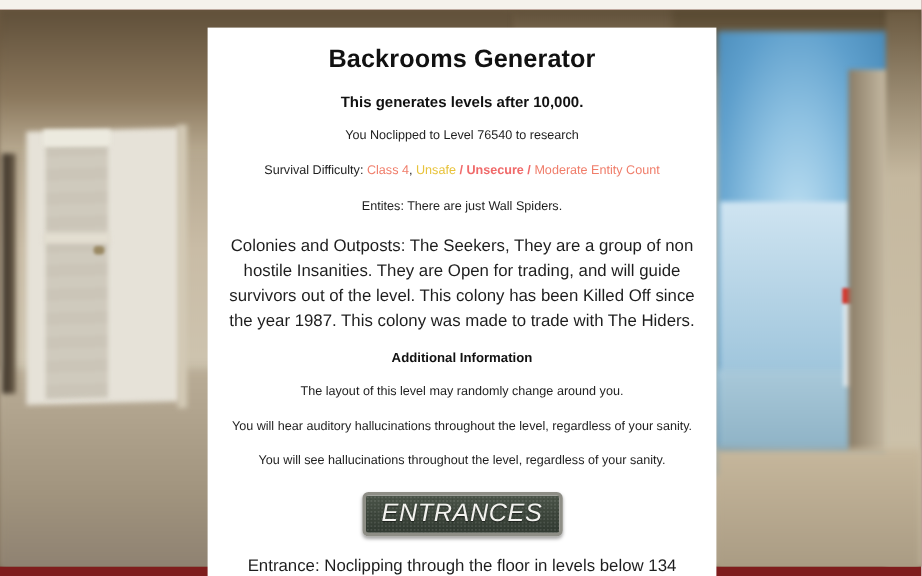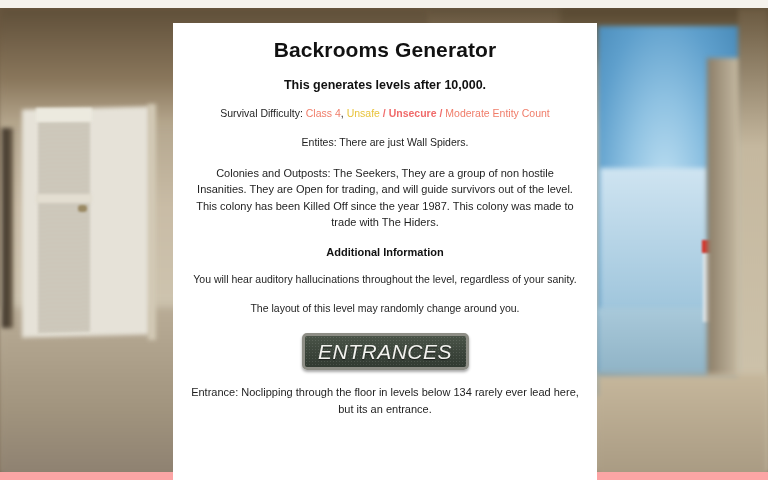--- a/index.html
+++ b/index.html
@@ -13,21 +13,21 @@
     font-family: "Liberation Sans", sans-serif;
     background: #ffffff;
   }
 
   
   #page {
     position: relative;
     width: 768px;
     height: 480px;
     overflow: hidden;
-    background: #fca5a5;
+    background: #7f1d1d;
   }
 
   
   #backdrop {
     position: absolute;
     left: 0;
     top: 8px;
     width: 768px;
     height: 464px;
     overflow: hidden;
@@ -242,21 +242,21 @@
 
   p.line {
     margin: 14px 0 0 0;
     font-size: 10.5px;
     line-height: 1.45;
     color: #1e1e1e;
   }
 
   p.para {
     margin: 14px 0 0 0;
-    font-size: 11px;
+    font-size: 14px;
     line-height: 1.5;
     color: #1e1e1e;
     padding: 0 4px;
   }
 
   h3.section-heading {
     margin: 15px 0 0 0;
     font-size: 11px;
     font-weight: bold;
     color: #111;
@@ -345,39 +345,41 @@
   </div>
 
   <div class="top-strip"></div>
 
   <div id="panel">
 
     <h1 class="title">Backrooms Generator</h1>
 
     <h2 class="subtitle">This generates levels after 10,000.</h2>
 
+    <p class="line">You Noclipped to Level 76540 to research</p>
 
     <p class="line">
       <span class="diff-label">Survival Difficulty:</span>
       <span class="diff-class">Class 4</span><span class="diff-label">,</span>
       <span class="diff-unsafe">Unsafe</span>
       <span class="diff-sep">/</span>
       <span class="diff-unsecure">Unsecure</span>
       <span class="diff-sep">/</span>
       <span class="diff-entity">Moderate Entity Count</span>
     </p>
 
     <p class="line">Entites: There are just Wall Spiders.</p>
 
     <p class="para">Colonies and Outposts: The Seekers, They are a group of non hostile Insanities. They are Open for trading, and will guide survivors out of the level. This colony has been Killed Off since the year 1987. This colony was made to trade with The Hiders.</p>
 
     <h3 class="section-heading">Additional Information</h3>
 
+    <p class="line">The layout of this level may randomly change around you.</p>
     <p class="line">You will hear auditory hallucinations throughout the level, regardless of your sanity.</p>
-    <p class="line">The layout of this level may randomly change around you.</p>
+    <p class="line">You will see hallucinations throughout the level, regardless of your sanity.</p>
 
     <div class="sign-wrap">
       <div class="sign sign-entrances">
         <div class="sign-texture"></div>
         <span class="sign-text">ENTRANCES</span>
       </div>
     </div>
 
     <p class="para">Entrance: Noclipping through the floor in levels below 134 rarely ever lead here, but its an entrance.</p>
 

